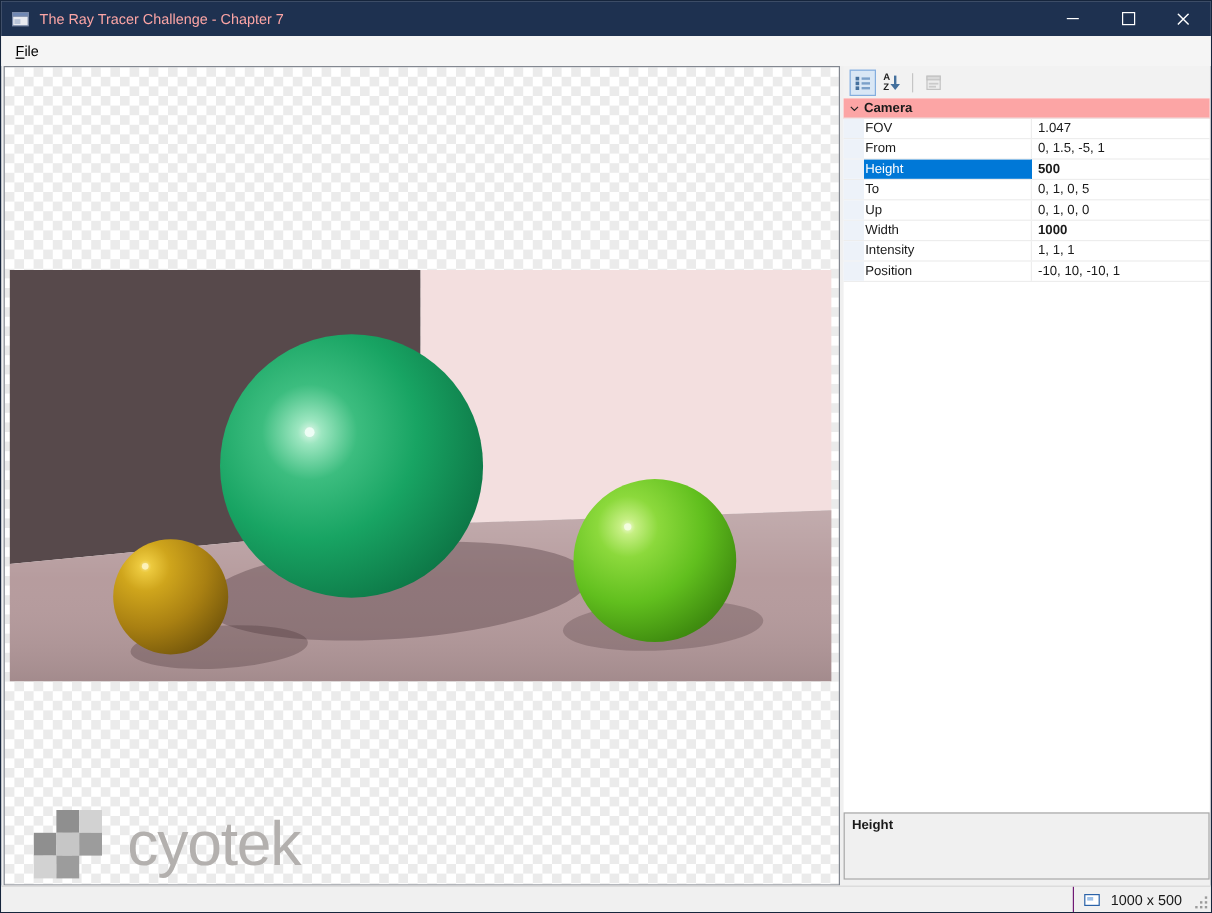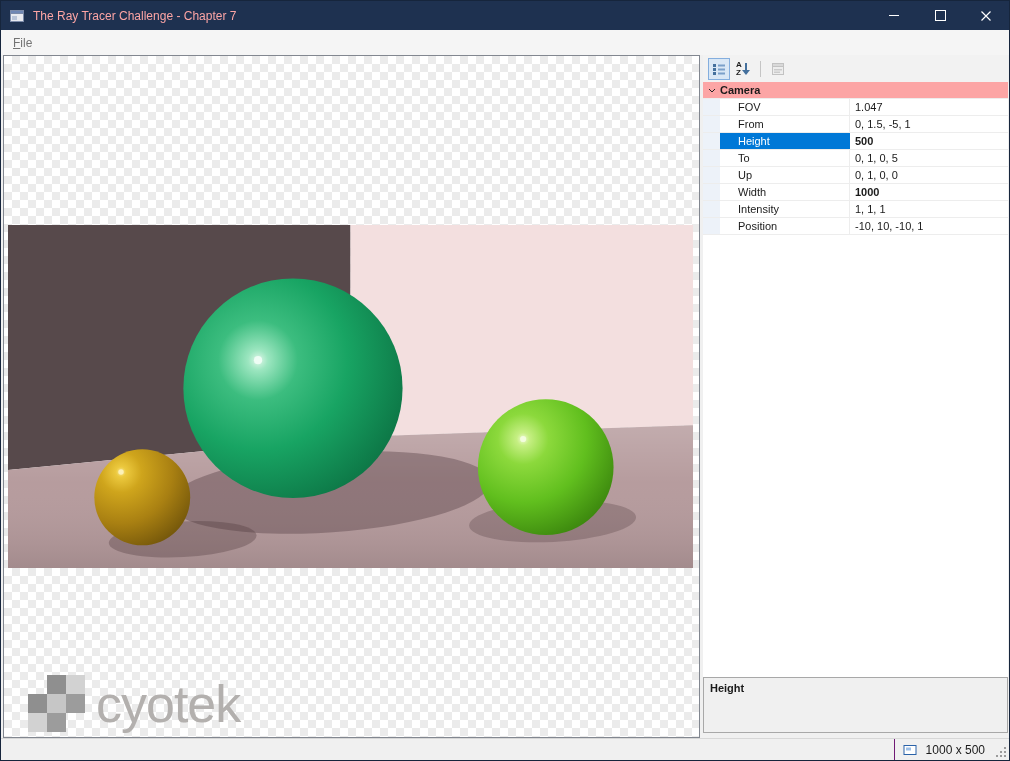--- a/index.html
+++ b/index.html
@@ -10,32 +10,32 @@
   .titlebar{position:absolute;left:1px;top:1px;right:1px;height:29px;
     background:#1e3150;display:flex;align-items:center;color:#fca5a5;}
   .app-icon{margin:0 8px 0 8px;width:16px;height:16px;flex:0 0 auto;}
   .title{font-size:12px;white-space:nowrap;}
   .win-controls{margin-left:auto;display:flex;height:100%;}
   .win-btn{width:46px;height:100%;display:flex;align-items:center;justify-content:center;cursor:default;}
   .glyph-min{width:10px;height:1px;background:#fff;}
   .glyph-max{width:9px;height:9px;border:1px solid #fff;}
   
   .menubar{position:absolute;left:1px;top:30px;right:1px;height:25px;background:#f5f5f5;
-    display:flex;align-items:center;font-size:12px;color:#737373;padding-left:4px;box-sizing:border-box;text-align:right;}
+    display:flex;align-items:center;font-size:12px;color:#000000;padding-left:4px;box-sizing:border-box;text-align:right;}
   .menu-item{display:inline-block;padding:4px 8px;}
   .menu-item::first-letter{text-decoration:underline;}
   
   .client{position:absolute;left:0;top:55px;width:1010px;height:684px;}
   .viewer{position:absolute;left:3px;top:0;width:697px;height:683px;box-sizing:border-box;
     border:1px solid #828790;overflow:hidden;background-color:#fff;
     background-image:conic-gradient(#ebebeb 90deg,#ffffff 90deg 180deg,#ebebeb 180deg 270deg,#ffffff 270deg);
     background-size:16px 16px;}
   .render{position:absolute;left:4px;top:169px;width:685px;height:343px;}
   .render svg{display:block;}
-  .logo{position:absolute;left:24px;bottom:4px;display:flex;align-items:center;gap:10px;}
+  .logo{position:absolute;left:24px;bottom:4px;display:flex;align-items:center;gap:20px;}
   .logo-text{font-size:52px;line-height:1;color:#b3b0ae;letter-spacing:-1px;}
   
   .propgrid{position:absolute;left:703px;top:0;width:305px;height:683px;background:transparent;}
   .pg-toolbar{position:absolute;left:0;top:0;right:0;height:27px;background:#f2f2f2;
     display:flex;align-items:center;padding-left:5px;gap:2px;}
   .pg-btn{width:22px;height:22px;display:flex;align-items:center;justify-content:center;
     box-sizing:border-box;border:1px solid transparent;}
   .pg-btn.active{background:#d9e7f5;border-color:#84aede;}
   .pg-btn.disabled{opacity:.45;}
   .pg-sep{width:1px;height:16px;background:#c5c5c5;margin:0 4px;}
@@ -44,21 +44,21 @@
   .az-z{position:absolute;left:1px;bottom:0px;}
   .az-arrow{position:absolute;right:2px;top:2px;width:7px;height:12px;}
   .az-arrow::before{content:"";position:absolute;left:3px;top:0;width:2px;height:7px;background:#44709d;}
   .az-arrow::after{content:"";position:absolute;left:0;top:7px;border-left:4px solid transparent;
     border-right:4px solid transparent;border-top:5px solid #44709d;}
   .pg-rows-wrap{position:absolute;left:0;top:27px;right:0;bottom:61px;background:#ffffff;font-size:11px;color:#1a1a1a;}
   .pg-row{height:16px;display:flex;align-items:stretch;border-bottom:1px solid #ededed;}
   .pg-row.cat{background:#fca5a5;font-weight:bold;align-items:center;}
   .chev{width:17px;display:flex;justify-content:center;align-items:center;}
   .gutter{width:17px;background:#edf2f9;flex:0 0 auto;}
-  .pname{width:130px;flex:0 0 auto;display:flex;align-items:center;padding-left:18px;
+  .pname{width:140px;flex:0 0 auto;display:flex;align-items:center;padding-left:1px;
     border-right:1px solid #ededed;box-sizing:border-box;}
   .pval{flex:1;display:flex;align-items:center;padding-left:5px;}
   .pg-row.selected .pname{background:#0078d7;color:#fff;border-right-color:#0078d7;}
   .pg-row.bold .pval{font-weight:bold;}
   .pg-help{position:absolute;left:0;top:622px;right:0;height:56px;background:#f0f0f0;
     border:1px solid #a8a8a8;box-sizing:border-box;padding:4px 6px;font-size:11px;color:#1a1a1a;}
   .pg-help-title{font-weight:bold;}
   
   .statusbar{position:absolute;left:1px;bottom:1px;right:1px;height:21px;background:#f0f0f0;
     border-top:1px solid #d7d7d7;display:flex;align-items:center;font-size:12px;color:#1a1a1a;}

